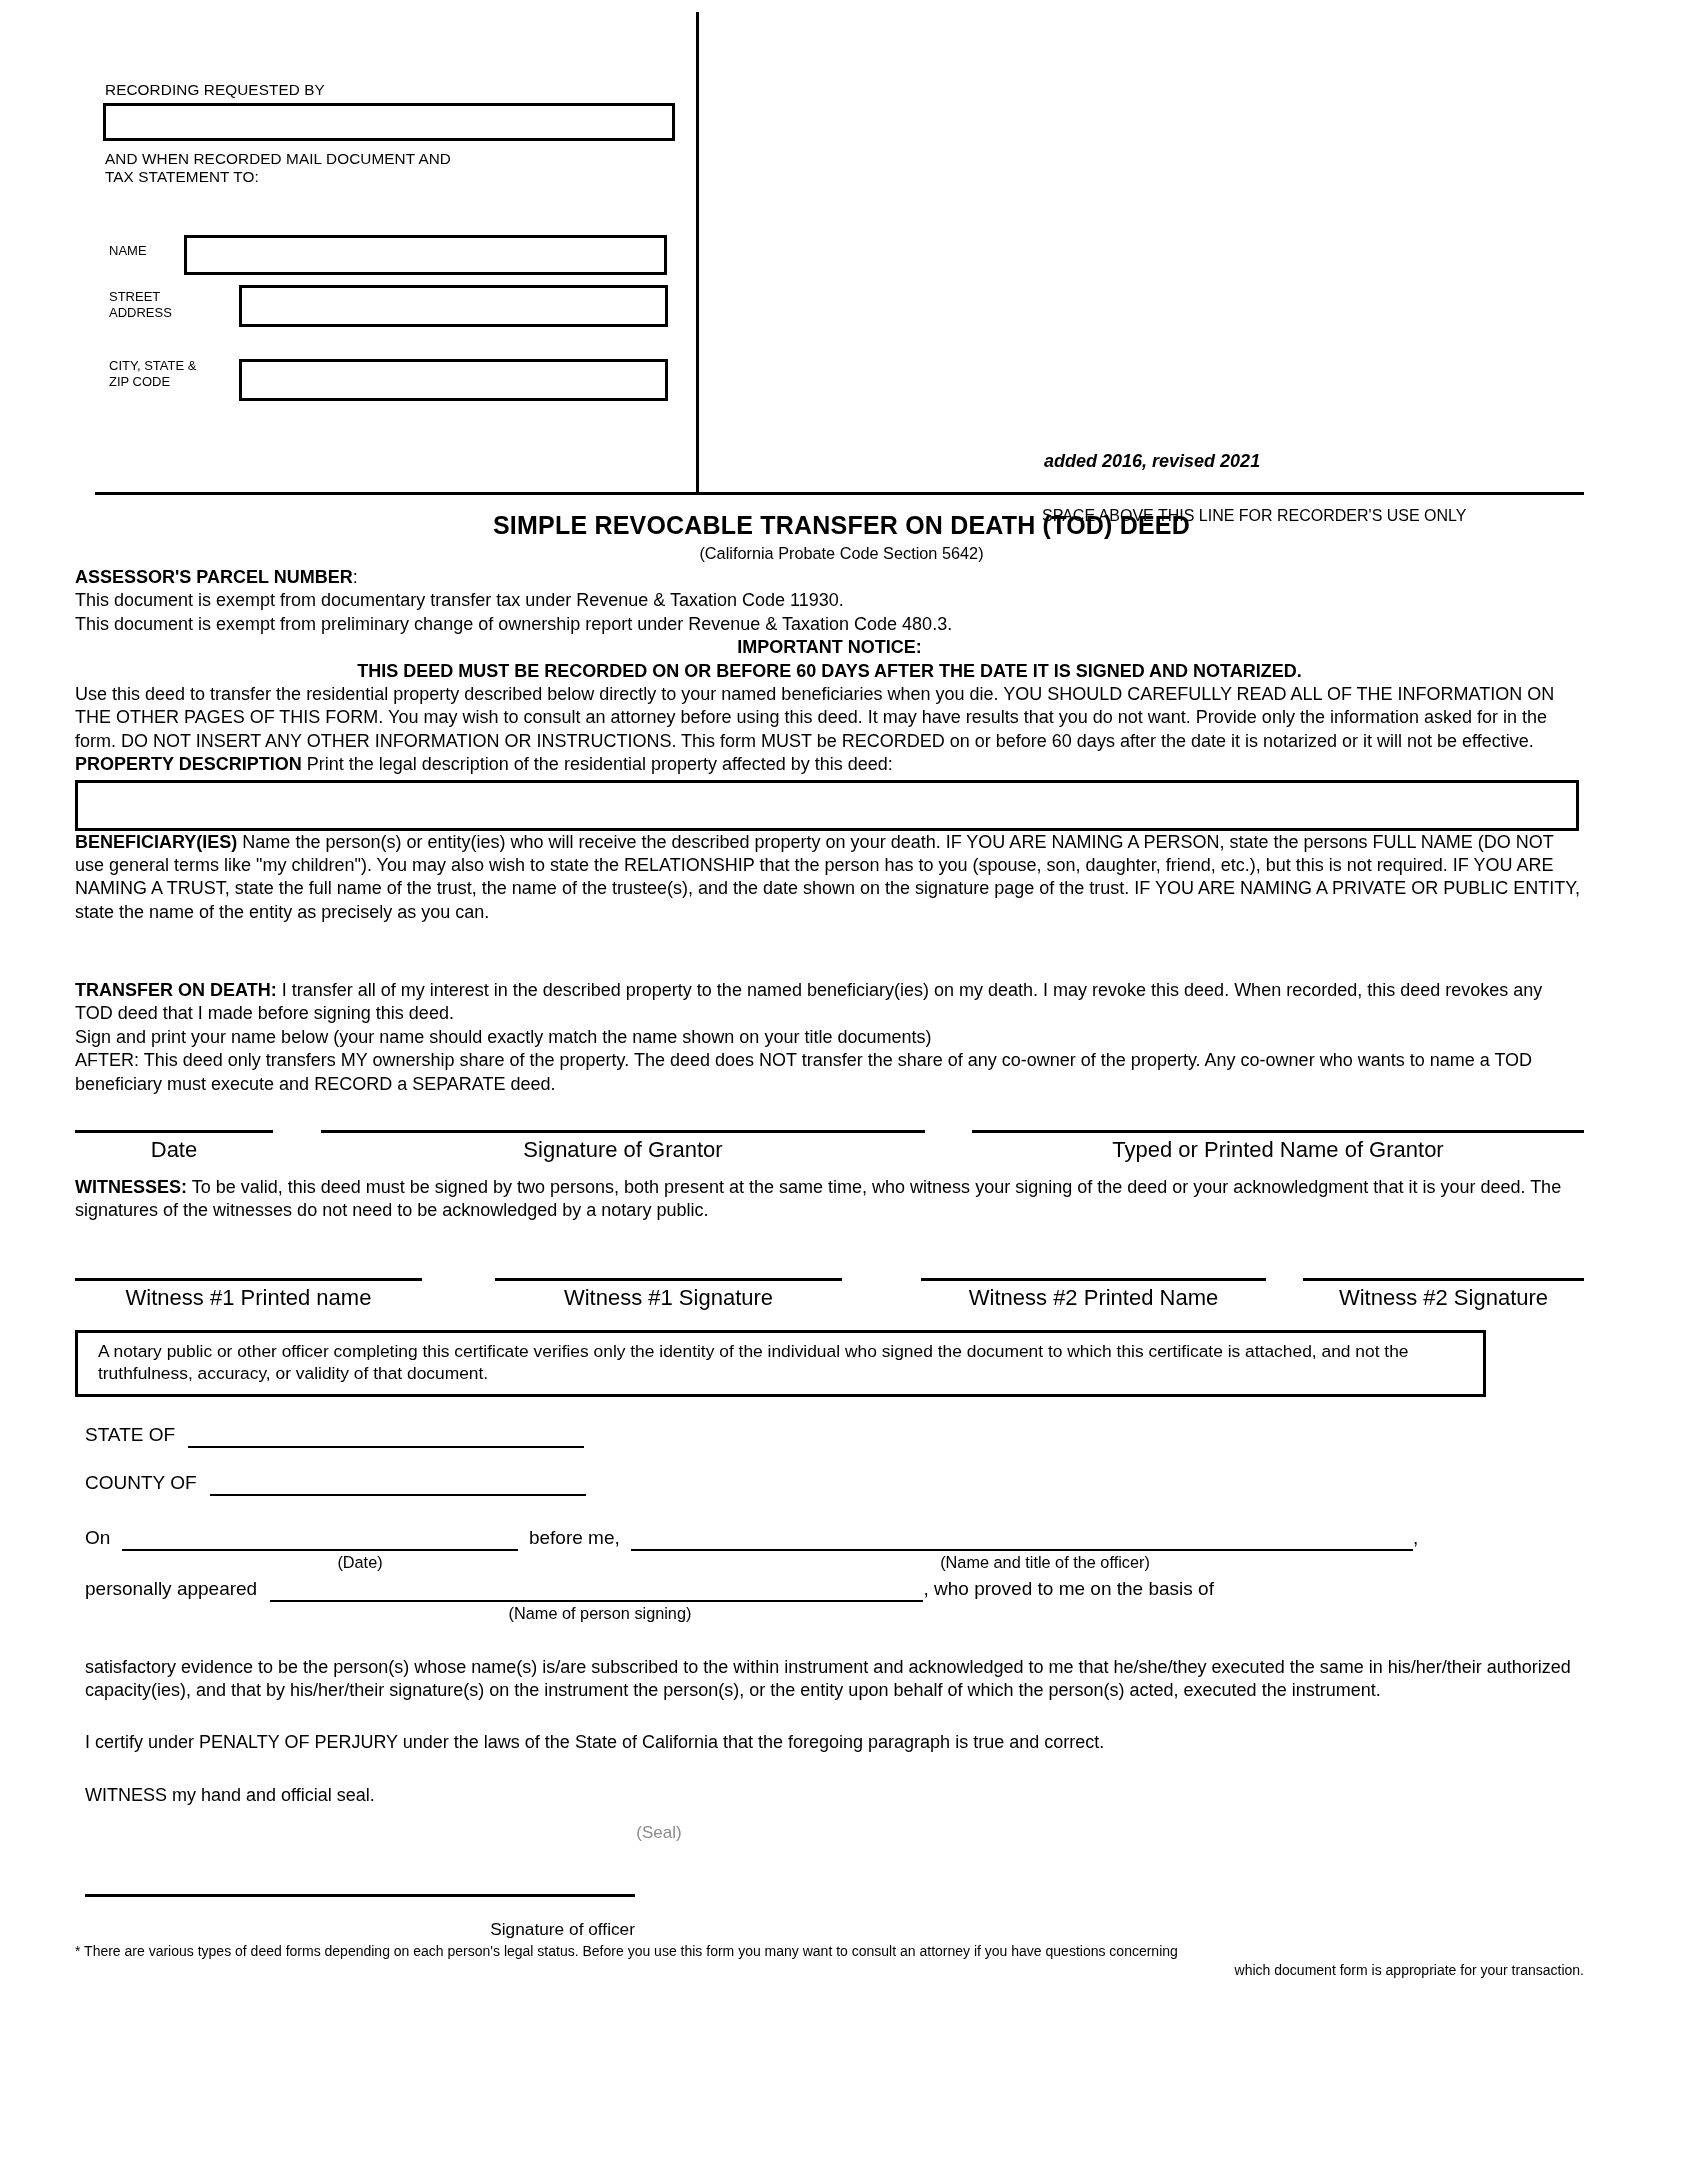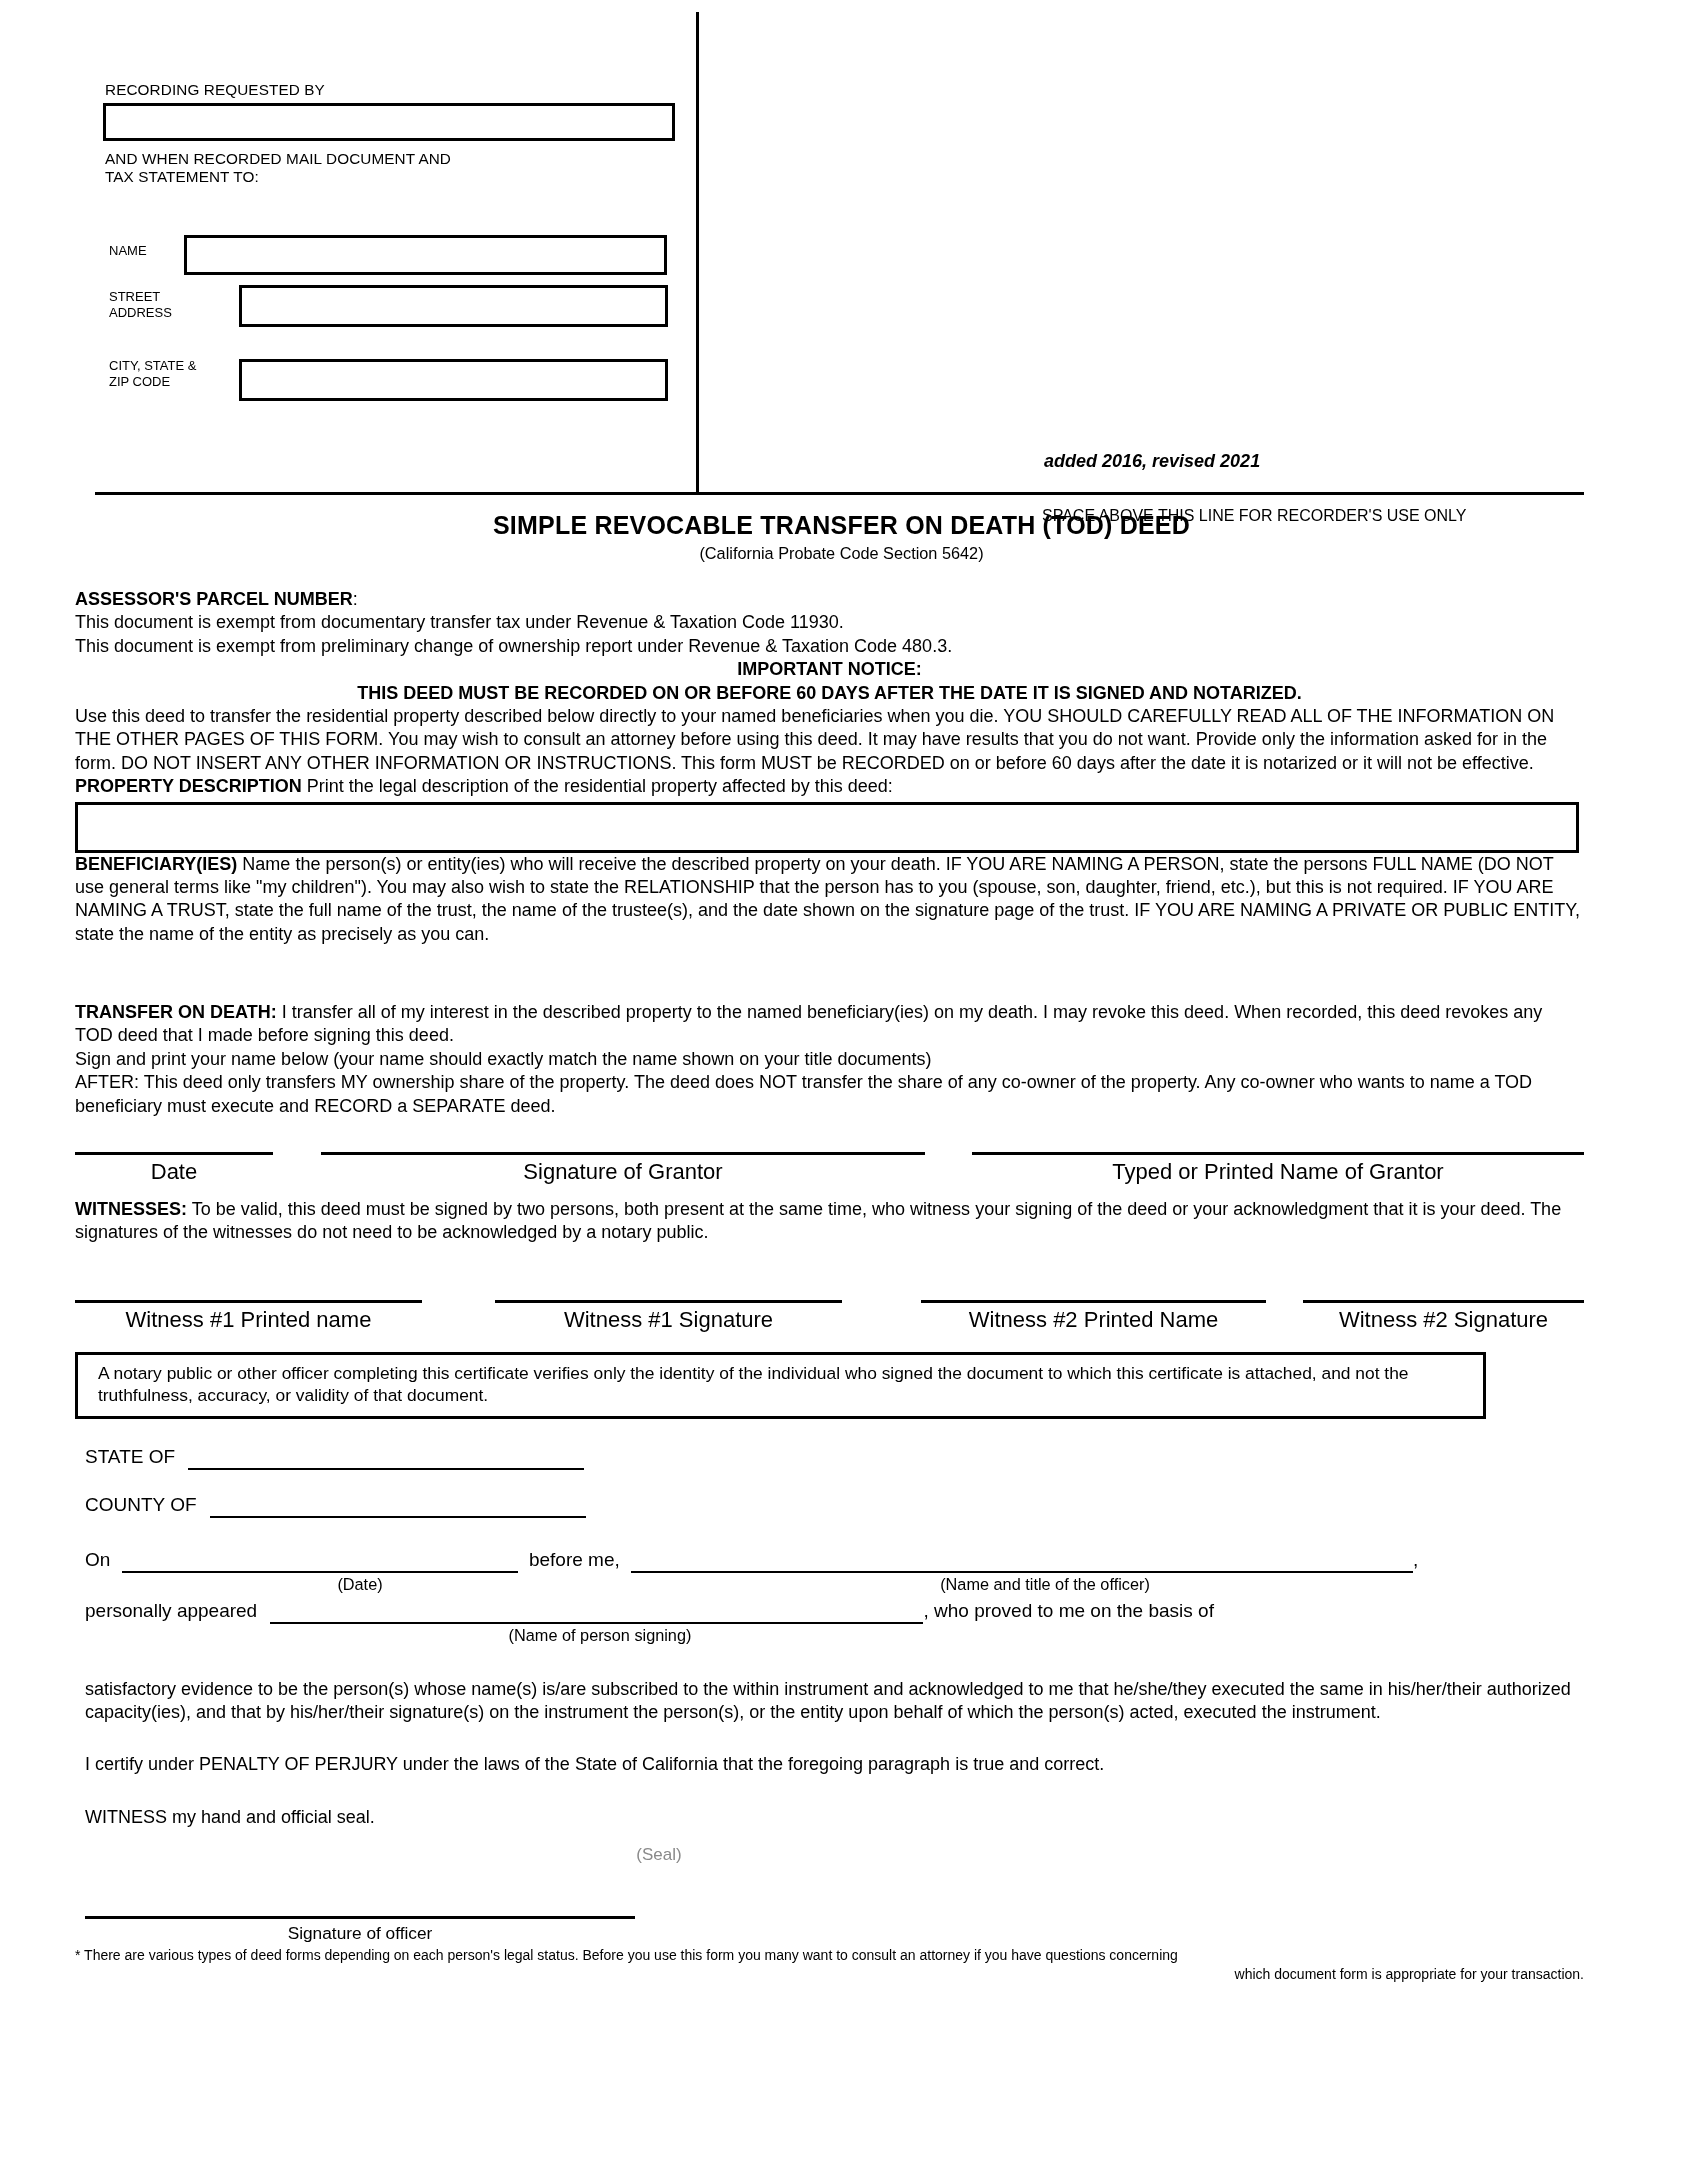--- a/index.html
+++ b/index.html
@@ -92,21 +92,21 @@
   }
   .doc-subtitle {
     position: absolute; left: 0; top: 544px; width: 1683px;
     text-align: center; font-size: 16.3px;
   }
 
   
   .body-col {
     position: absolute;
     left: 75px;
-    top: 588px;
+    top: 566px;
     width: 1509px;
     font-size: 18px;
     line-height: 1.30;
   }
   .body-col p { margin: 0; }
   .b { font-weight: bold; }
   .center { text-align: center; }
 
   
   .propbox {
@@ -157,21 +157,21 @@
   .seal {
     color: #8a8a8a;
     font-size: 17px;
   }
 
   
   .footer-line {
     width: 550px; height: 3px; background: #000;
   }
   .footer-cap {
-    width: 550px; text-align: center; font-size: 17.3px; margin-top: 3px;
+    width: 550px; text-align: right; font-size: 17.3px; margin-top: 21px;
   }
   .footer-note {
     width: 1509px; font-size: 14px; line-height: 1.32; margin-top: 2px;
   }
   .footer-note .r { display: block; text-align: right; }
 </style>
 </head>
 <body>
 
 <div class="page">

